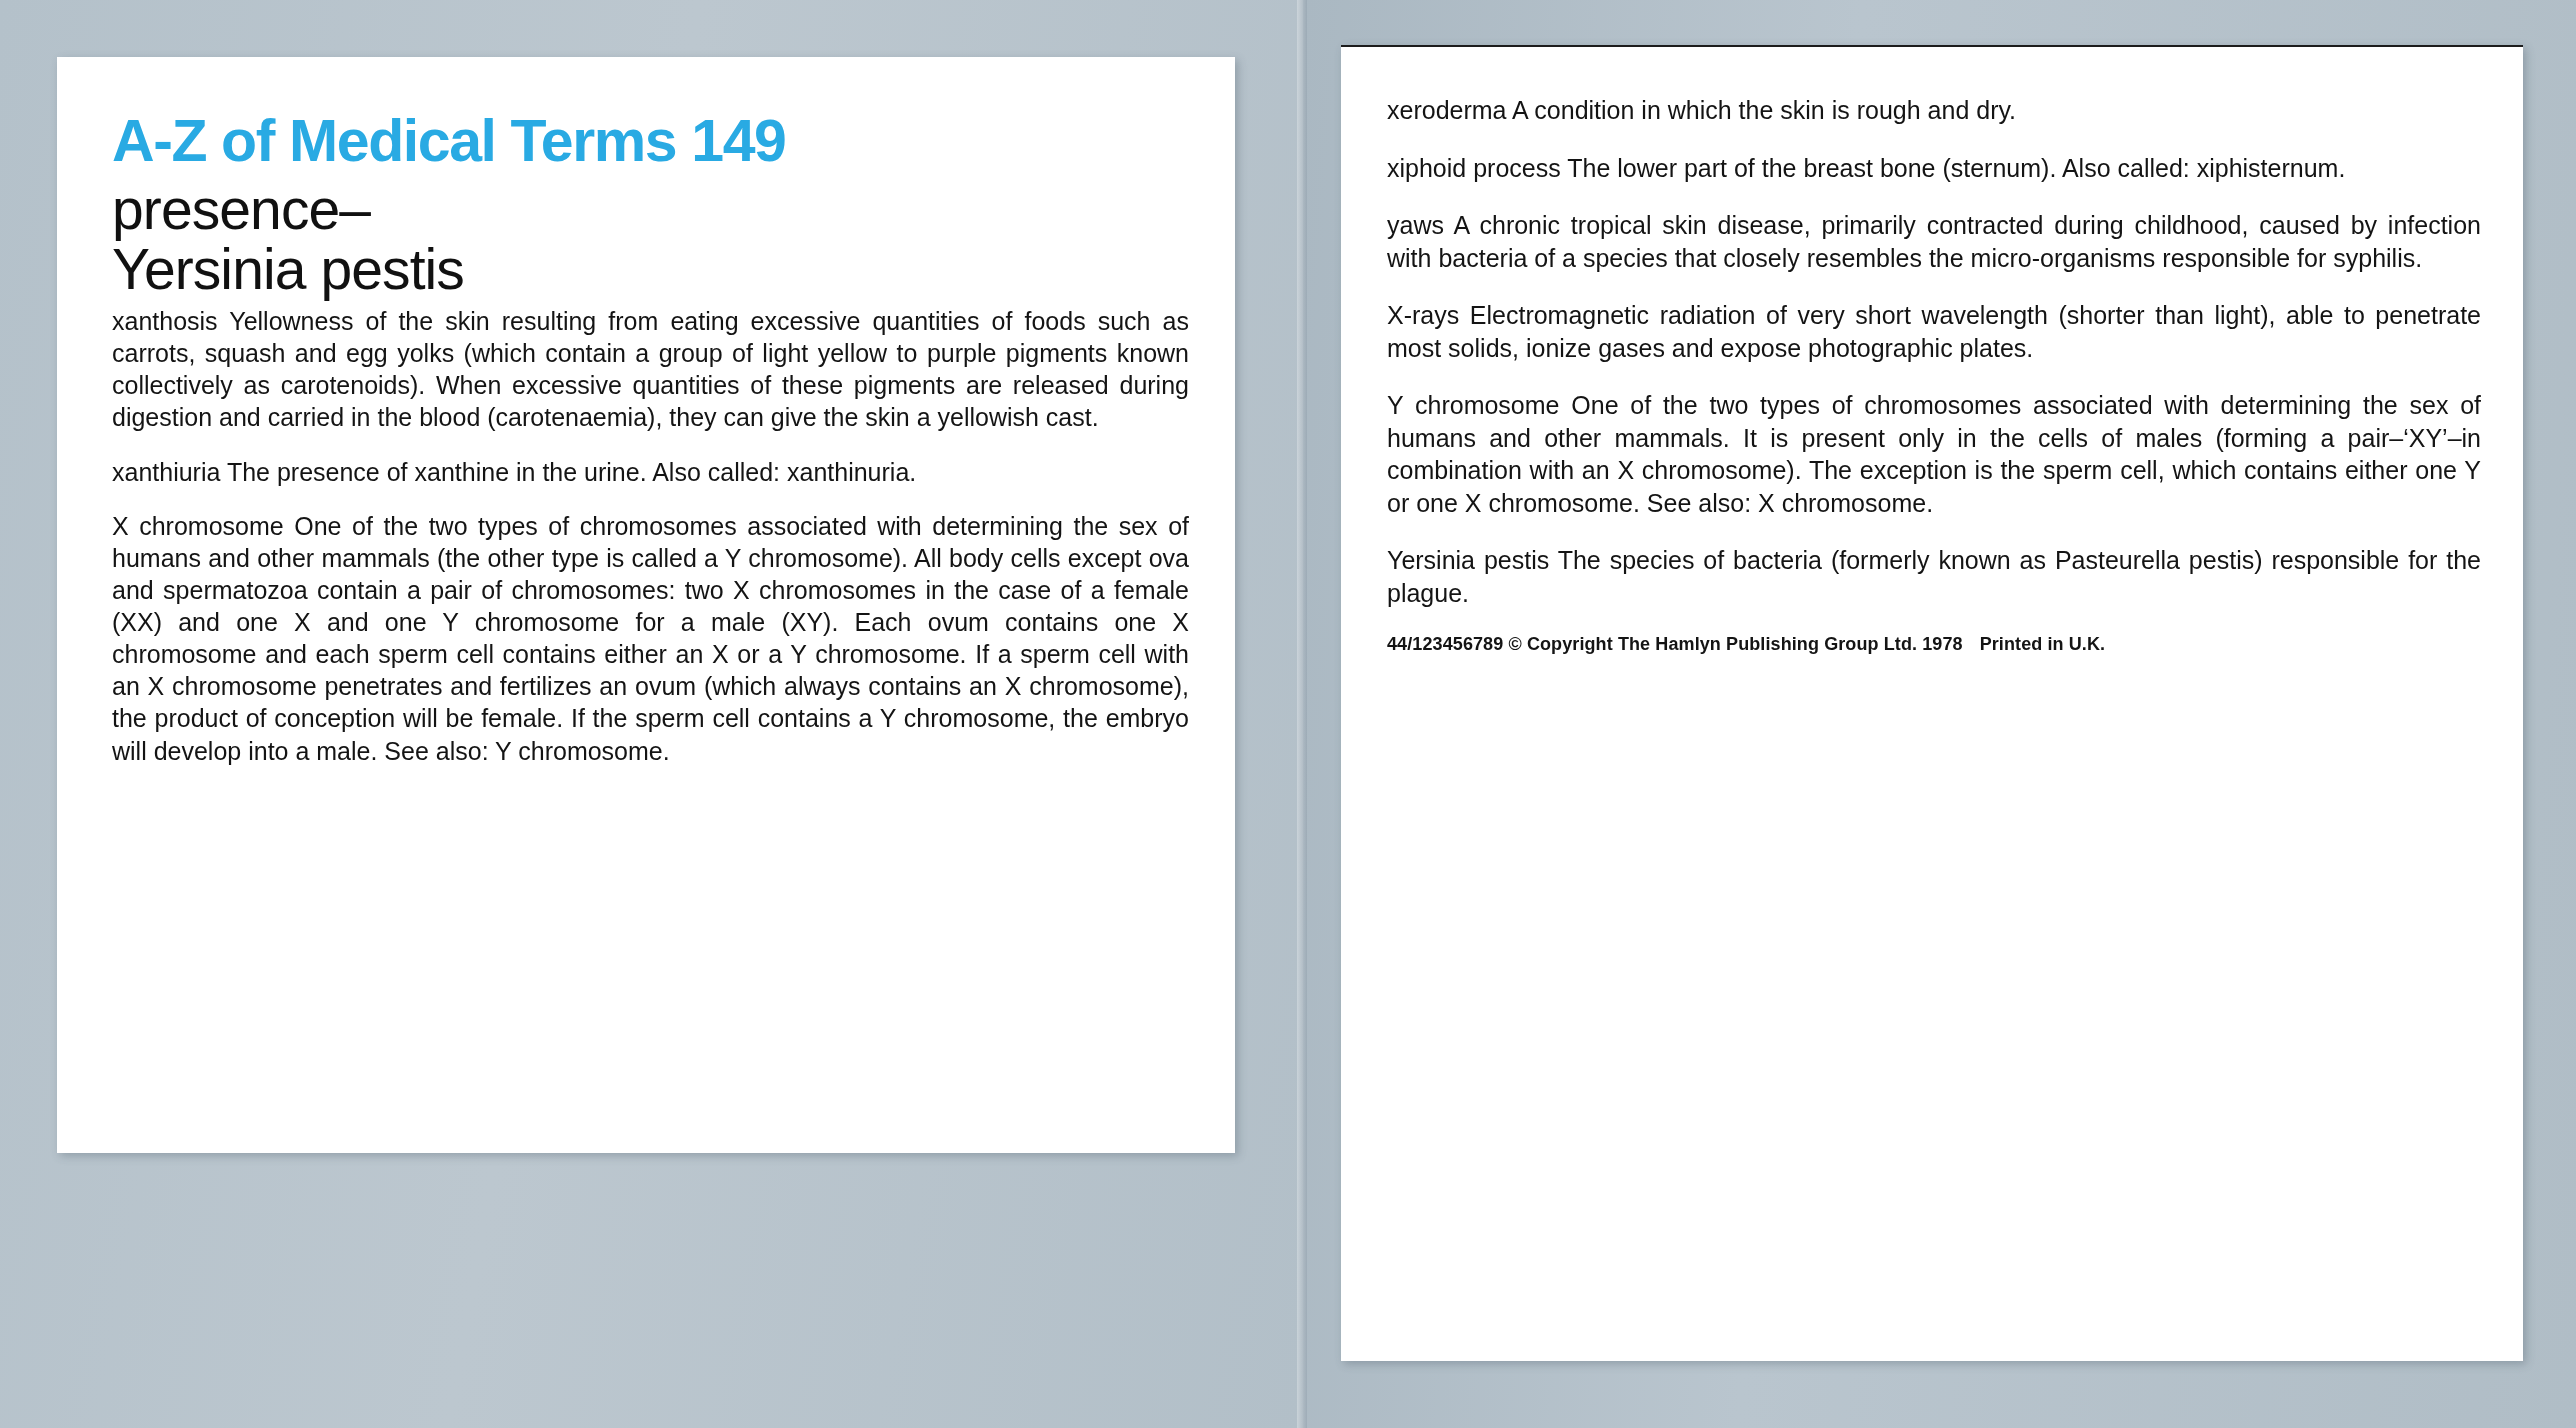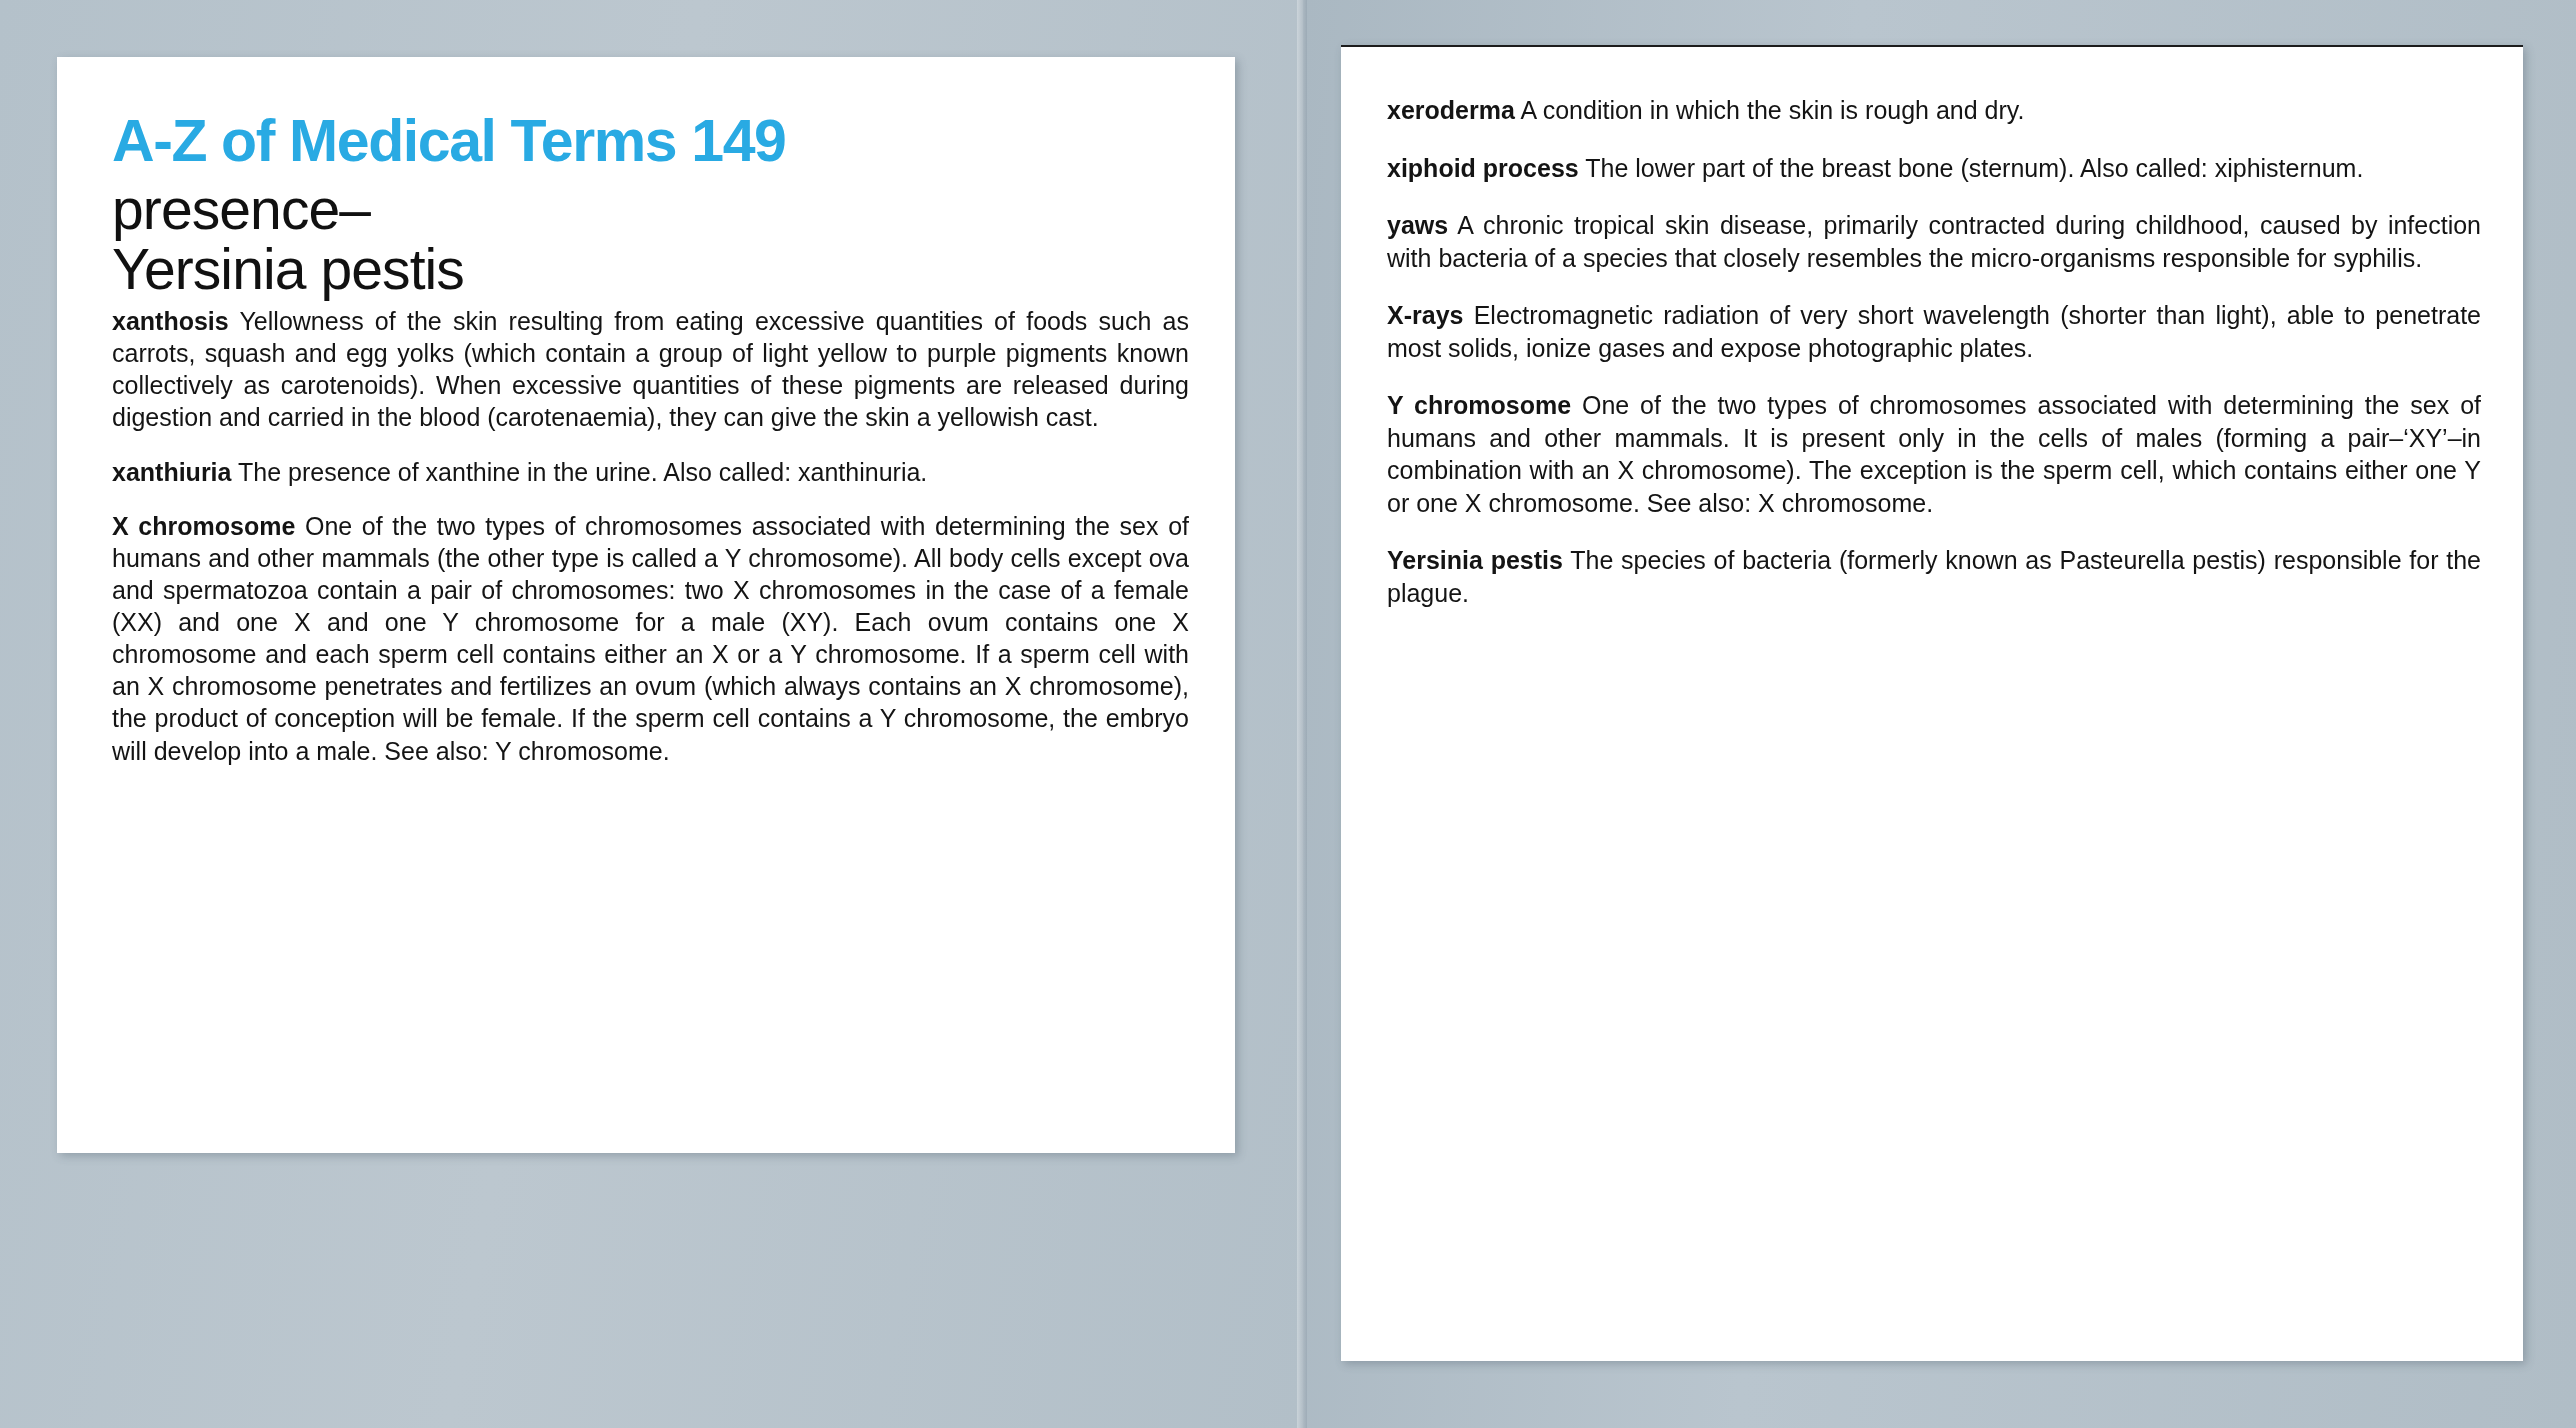--- a/index.html
+++ b/index.html
@@ -89,21 +89,21 @@
     color: #141414;
     font-size: 25px;
     line-height: 1.285;
     text-align: justify;
     text-justify: inter-word;
     margin: 0 0 22px 0;
     -webkit-hyphens: none;
     hyphens: none;
   }
   .entry:last-of-type { margin-bottom: 16px; }
-  .entry b { font-weight: bold; }
+  .entry b { font-weight: normal; }
   .entry i { font-style: italic; }
 
   .entry-first { margin-top: 0; }
 
   .card-right .entry {
     font-size: 25px;
     line-height: 1.30;
     margin-bottom: 25px;
   }
 
@@ -180,16 +180,21 @@
     <p class="entry">
       <b>Y chromosome</b>
       <span>One of the two types of chromosomes associated with determining the sex of humans and other mammals. It is present only in the cells of males (forming a pair–‘XY’–in combination with an X chromosome). The exception is the sperm cell, which contains either one Y or one X chromosome. See also: X chromosome.</span>
     </p>
 
     <p class="entry">
       <b>Yersinia pestis</b>
       <span>The species of bacteria (formerly known as Pasteurella pestis) responsible for the plague.</span>
     </p>
 
+    <div class="colophon">
+      <span>44/123456789</span>
+      <span>©</span>
+      <span>Copyright The Hamlyn Publishing Group Ltd. 1978</span><span class="gap"></span><span>Printed in U.K.</span>
+    </div>
 
   </div>
 </div>
 
 
 </body></html>

